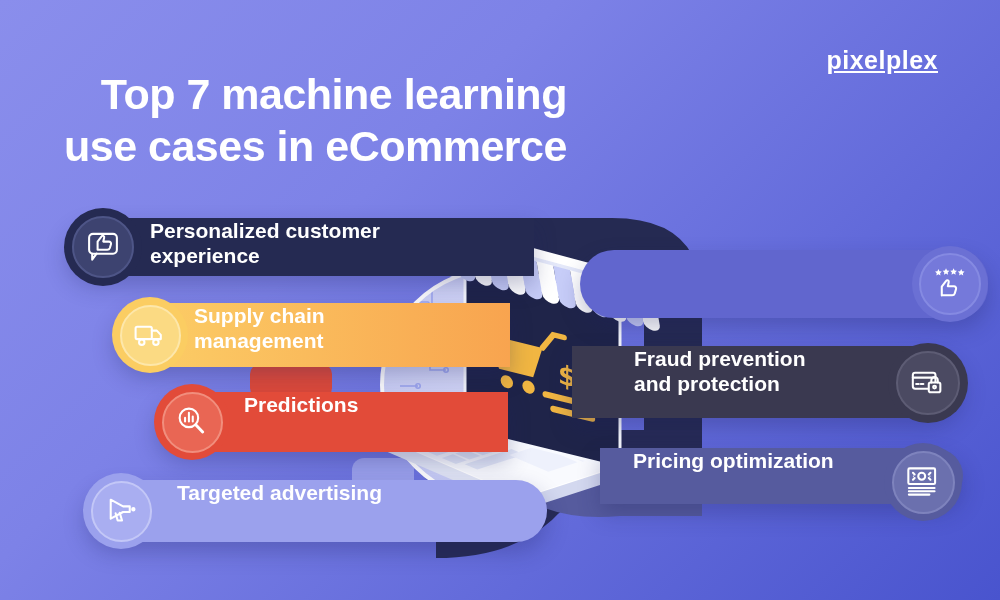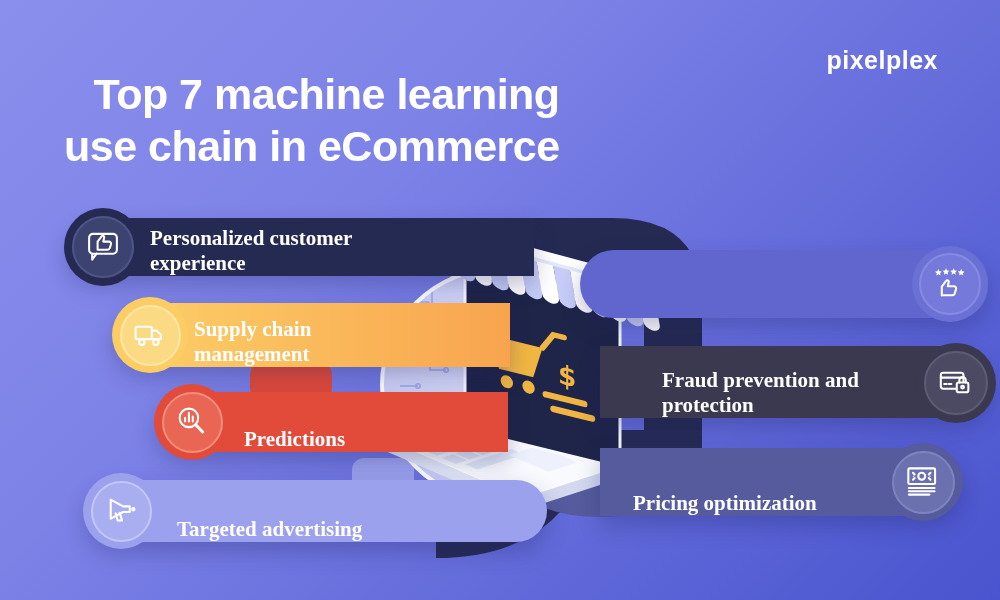--- a/index.html
+++ b/index.html
@@ -2,26 +2,26 @@
 <html><head>
 <meta charset="utf-8">
 <style>
   html,body{margin:0;padding:0;background:#333;}
   #stage{position:relative;width:1000px;height:600px;overflow:hidden;
          font-family:"Liberation Sans","DejaVu Sans",sans-serif;
          background:linear-gradient(135deg,#8a8eec 0%,#7d82e7 35%,#4954ce 100%);}
   #artwork{position:absolute;left:0;top:0;width:1000px;height:600px;}
 
   .logo{position:absolute;top:46px;right:62px;color:#fff;font-size:25px;
-        font-weight:600;letter-spacing:.5px;}
+        font-weight:600;letter-spacing:.5px;text-decoration:underline;}
   .title{position:absolute;left:64px;top:68px;color:#fff;font-weight:800;
          font-size:43px;line-height:52px;letter-spacing:-.5px;text-align:right;}
 
-  .pill{position:absolute;display:flex;align-items:flex-end;color:#fff;
-        font-weight:700;box-shadow:0 10px 22px rgba(28,33,95,.28);font-family:Liberation Serif, serif;}
+  .pill{position:absolute;display:flex;align-items:flex-start;color:#fff;
+        font-weight:700;box-shadow:0 10px 22px rgba(28,33,95,.28);}
   .pill .label{font-size:21px;line-height:25px;}
   .badge{position:absolute;border-radius:50%;display:flex;align-items:center;
          justify-content:center;}
   .badge-inner{border-radius:50%;display:flex;align-items:center;justify-content:center;}
   .badge-inner svg{width:36px;height:36px;display:block;}
   .ic{fill:none;stroke:#fff;stroke-width:1.6;stroke-linecap:round;stroke-linejoin:round;}
 
   
   .p1{left:66px;top:218px;width:384px;height:58px;background:#252a52;
       border-radius:29px 0 0 29px;padding-left:84px;}
@@ -42,26 +42,26 @@
   .p4{left:85px;top:480px;width:370px;height:62px;background:#9ba1ed;
       border-radius:31px;padding-left:92px;}
   .p4 .badge{left:-2px;top:-7px;width:76px;height:76px;background:#9ba1ed;}
   .p4 .badge-inner{width:57px;height:57px;background:#a9aef1;border:2px solid #c3c7f7;}
   
   .p5{left:580px;top:250px;width:348px;height:68px;background:#6166ce;
       border-radius:40px 36px 36px 40px;padding-left:60px;}
   .p5 .badge{right:0px;top:-4px;width:76px;height:76px;background:#6b70d4;}
   .p5 .badge-inner{width:58px;height:58px;background:#7579da;border:2px solid #858ae2;}
   
-  .p6{left:600px;top:346px;width:330px;height:72px;background:#3a3950;
+  .p6{left:572px;top:346px;width:330px;height:72px;background:#3a3950;
       border-radius:0 36px 36px 0;padding-left:62px;}
   .p6 .badge{right:-4px;top:-3px;width:80px;height:80px;background:#3a3950;}
   .p6 .badge-inner{width:60px;height:60px;background:#4b4a62;border:2px solid #5d5c74;}
   
-  .p7{left:600px;top:448px;width:330px;height:68px;background:#565b9e;
+  .p7{left:600px;top:448px;width:330px;height:56px;background:#565b9e;
       border-radius:0 34px 34px 0;padding-left:33px;}
   .p7 .badge{right:1px;top:-5px;width:78px;height:78px;background:#565b9e;}
   .p7 .badge-inner{width:59px;height:59px;background:#6b70ae;border:2px solid #7e83bd;}
 </style>
 </head>
 <body>
 
 <div id="stage">
 
   <svg id="artwork" viewBox="0 0 1000 600" xmlns="http://www.w3.org/2000/svg">
@@ -179,21 +179,21 @@
           <path d="M165 -2 h15 v36 a7.5 7.5 0 0 1 -15 0 Z" fill="#c7cdf8"></path>
           <path d="M180 -2 h15 v36 a7.5 7.5 0 0 1 -15 0 Z" fill="#ffffff"></path>
         </g>
       </g>
     </g>
   </svg>
 
   <div class="logo">pixelplex</div>
   <div class="title">
     <div>Top 7 machine learning</div>
-    <div>use chain in eCommerce</div>
+    <div>use cases in eCommerce</div>
   </div>
 
   <div class="pill p1">
     <div class="badge">
       <div class="badge-inner">
         <svg viewBox="0 0 28 28" class="ic">
           <rect x="3.2" y="3.8" width="21.6" height="15.4" rx="3"></rect>
           <path d="M9 19.2 L5.6 23.8 V19.2"></path>
           <path d="M9.8 16.2 V9.8 M9.8 9.8 l3.1 -4 c.8 -1.1 2.4 -.3 2 1 l-.7 3 h4.4 c1.1 0 1.9 1 1.6 2 l-.9 3 c-.3 .9 -1.1 1.4 -2 1.4 H9.8"></path>
         </svg>

